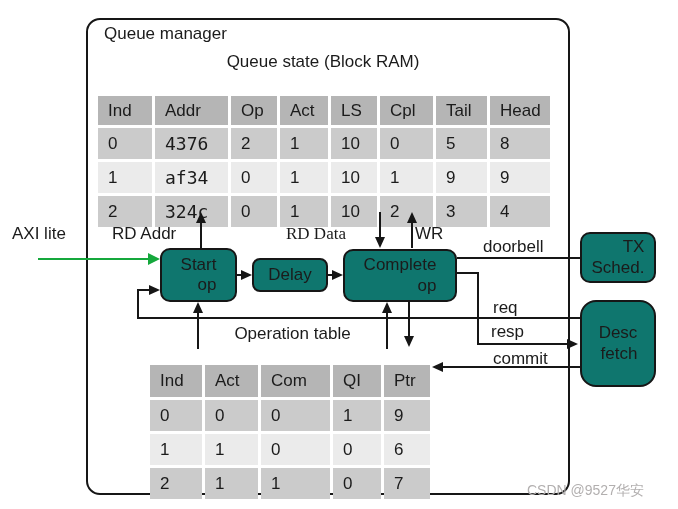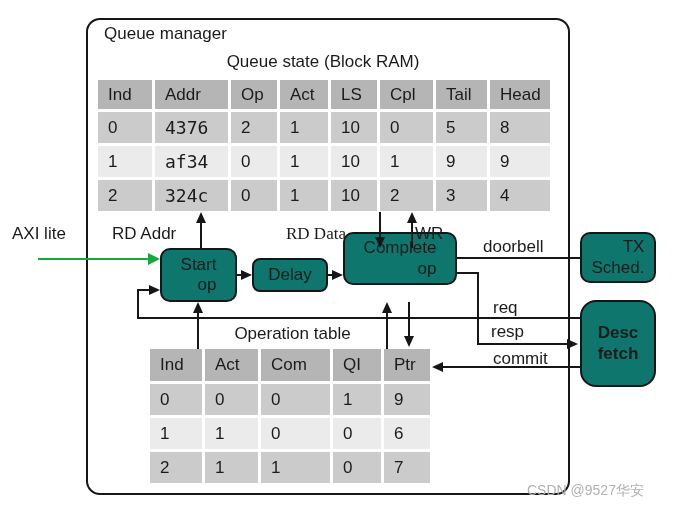--- a/index.html
+++ b/index.html
@@ -10,21 +10,21 @@
   .outer-box {
     position:absolute; left:86px; top:18px; width:484px; height:477px;
     border:2px solid #161616; border-radius:14px; background:#fff;
   }
 
   .title { position:absolute; font-size:17px; white-space:nowrap; }
   .qm-title { left:104px; top:24px; }
   .qs-title { left:178px; top:52px; width:290px; text-align:center; }
   .op-title { left:200px; top:324px; width:185px; text-align:center; }
 
-  .tbl { position:absolute; display:grid; gap:3px; }
+  .tbl { position:absolute; display:grid; gap:3px;margin-top:16px; }
   .qs-tbl {
     left:98px; top:80px;
     grid-template-columns:54px 73px 46px 48px 46px 53px 51px 60px;
     grid-template-rows:29px 31px 31px 31px;
   }
   .op-tbl {
     left:150px; top:349px;
     grid-template-columns:52px 53px 69px 48px 46px;
     grid-template-rows:32px 31px 31px 31px;
   }
@@ -37,23 +37,23 @@
   .rowl { background:#ebebeb; }
   .mono { font-family:"DejaVu Sans Mono", monospace; font-size:18px; }
 
   .block {
     position:absolute; border:2px solid #161616; border-radius:10px; background:#0f766e;
     display:flex; align-items:center; justify-content:center; text-align:right;
     font-size:17px; line-height:1.18; white-space:pre-line;
   }
   .start-op    { left:160px; top:248px; width:77px;  height:54px; }
   .delay       { left:252px; top:258px; width:76px;  height:34px; border-radius:8px; }
-  .complete-op { left:343px; top:232px; width:114px; height:53px; }
+  .complete-op { left:343px; top:249px; width:114px; height:53px; }
   .tx-sched    { left:580px; top:232px; width:76px;  height:51px; }
-  .desc-fetch  { left:580px; top:300px; width:76px;  height:87px; border-radius:16px;font-weight:bold; }
+  .desc-fetch  { left:580px; top:300px; width:76px;  height:87px; border-radius:16px; }
 
   .lbl { position:absolute; font-size:17px; white-space:nowrap; }
   .lbl-axi      { left:12px;  top:224px; }
   .lbl-rd-addr  { left:112px; top:224px; }
   .lbl-rd-data  { left:286px; top:224px;font-family:Liberation Serif, serif; }
   .lbl-wr       { left:415px; top:224px; }
   .lbl-doorbell { left:483px; top:237px; }
   .lbl-req      { left:493px; top:298px; }
   .lbl-resp     { left:491px; top:322px; }
   .lbl-commit   { left:493px; top:349px; }

